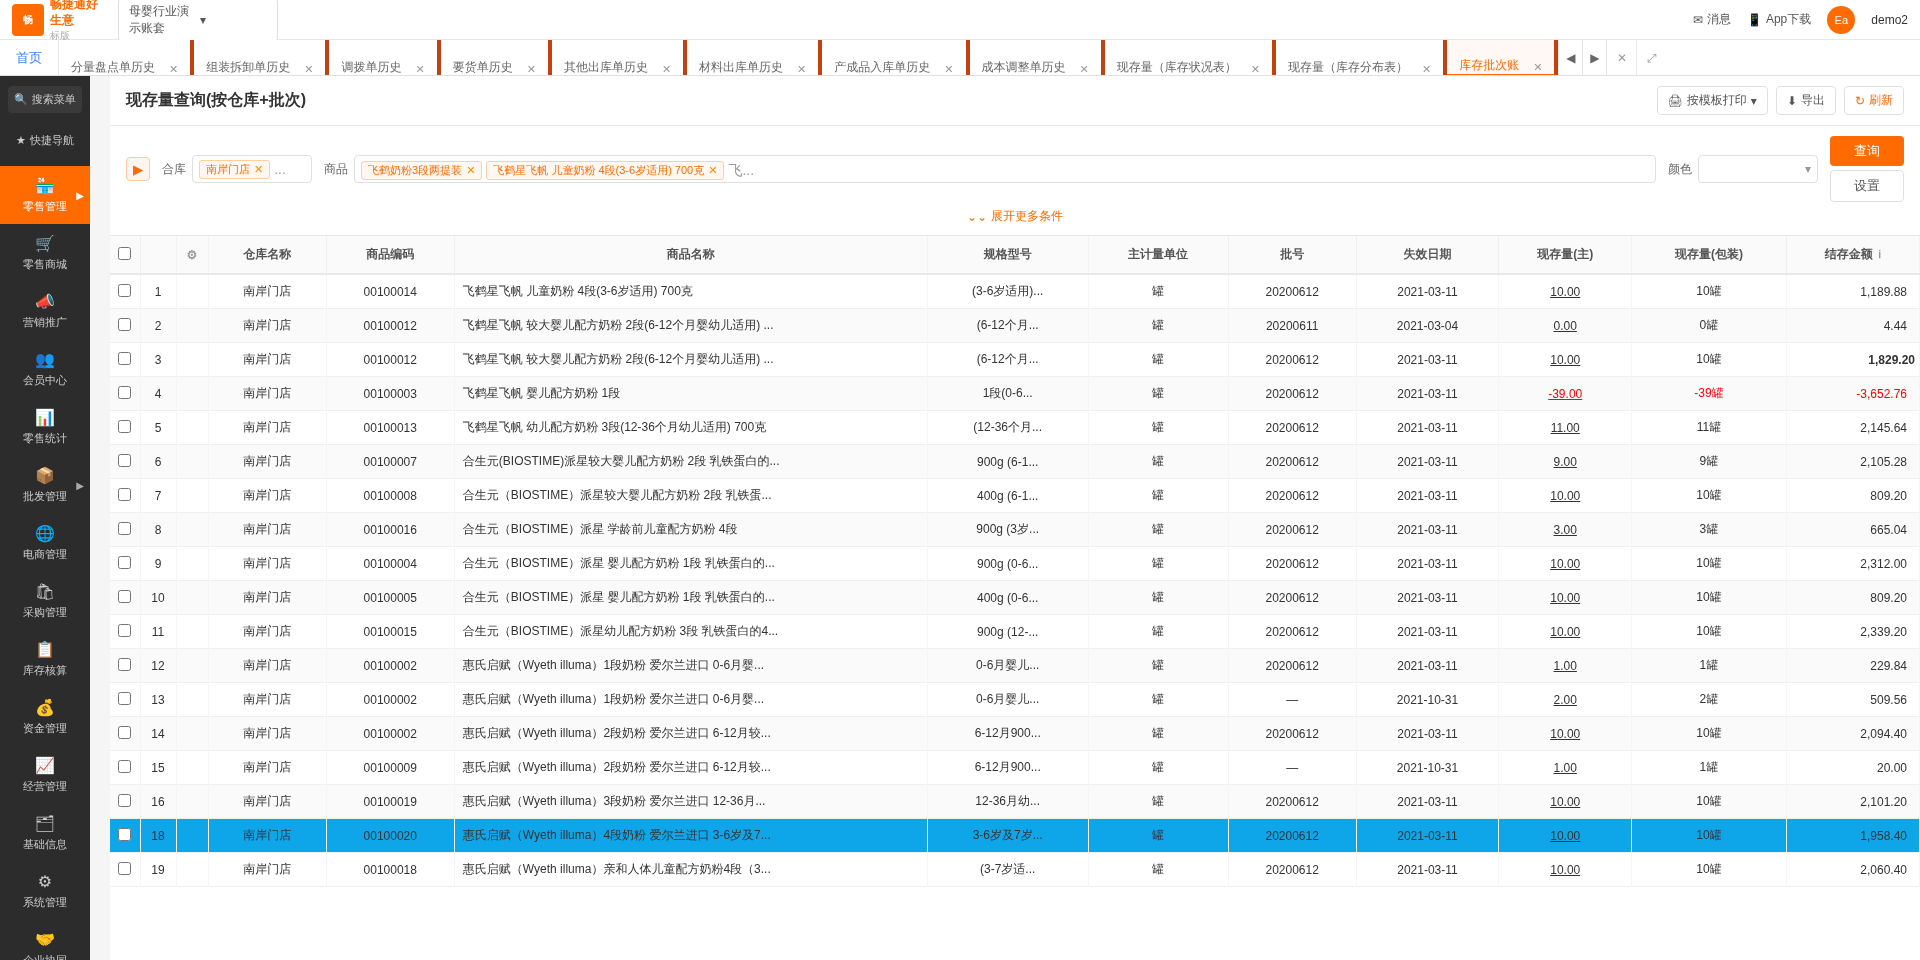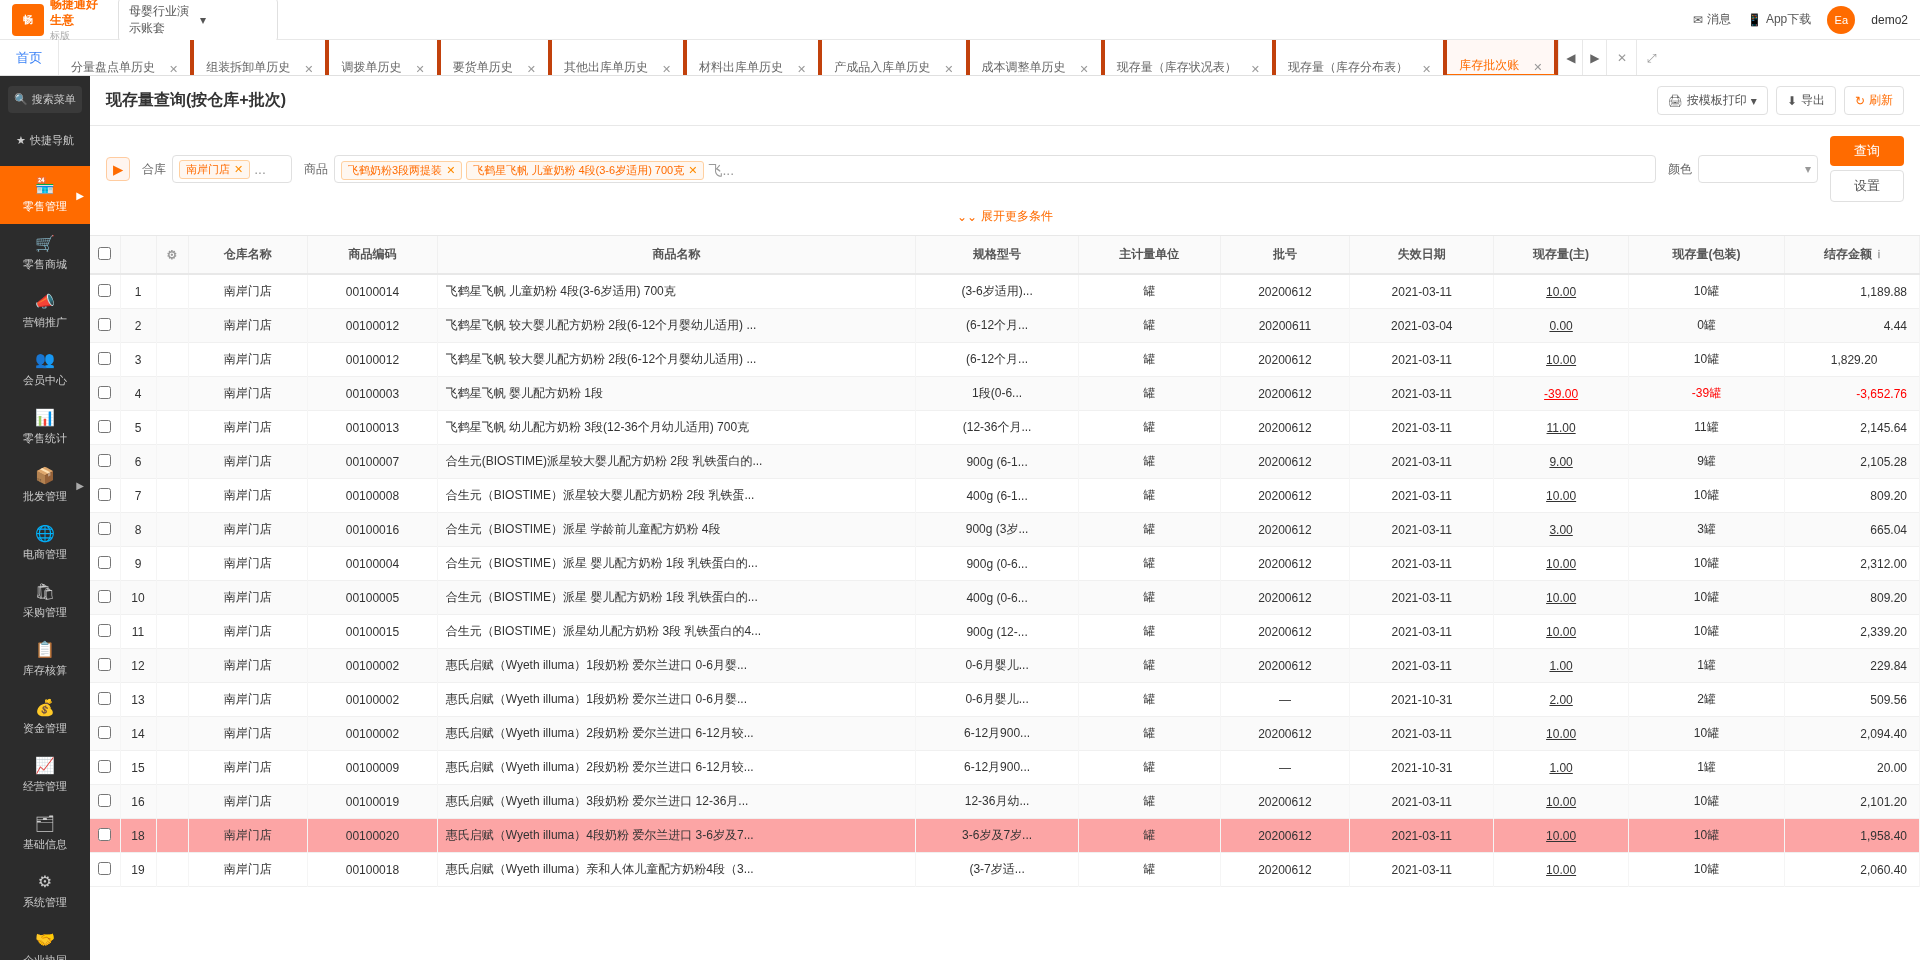--- a/index.html
+++ b/index.html
@@ -36,21 +36,21 @@
     .sidebar-shortcut { padding: 6px 8px; }
     .sidebar-shortcut-btn { width: 100%; background: transparent; border: none; color: #ccc; font-size: 11px; cursor: pointer; padding: 4px 0; display: flex; align-items: center; justify-content: center; gap: 4px; }
     .sidebar-divider { height: 1px; background: #444; margin: 4px 8px; }
     .sidebar-item { padding: 10px 4px; display: flex; flex-direction: column; align-items: center; gap: 4px; color: #ccc; cursor: pointer; font-size: 11px; position: relative; }
     .sidebar-item.active { background: #ff6b00; color: #fff; }
     .sidebar-item .icon { font-size: 16px; }
     .sidebar-item .arrow { position: absolute; right: 6px; top: 50%; transform: translateY(-50%); font-size: 10px; color: #aaa; }
     .sidebar-item.active .arrow { color: #fff; }
 
     
-    .content-area { flex: 1; display: flex; flex-direction: column; overflow: hidden; }
+    .content-area { flex: 1; display: flex; flex-direction: column; overflow: hidden; margin-left: 20px; }
 
     
     .page-header { background: #fff; padding: 10px 16px 0 16px; border-bottom: 1px solid #e8e8e8; flex-shrink: 0; }
     .page-title-bar { display: flex; align-items: center; justify-content: space-between; margin-bottom: 10px; }
     .page-title { font-size: 16px; font-weight: bold; color: #333; }
     .header-actions { display: flex; align-items: center; gap: 8px; }
     .btn-template-print { display: flex; align-items: center; gap: 4px; padding: 5px 10px; border: 1px solid #e0e0e0; border-radius: 4px; background: #fff; color: #555; cursor: pointer; font-size: 12px; }
     .btn-export { display: flex; align-items: center; gap: 4px; padding: 5px 10px; border: 1px solid #e0e0e0; border-radius: 4px; background: #fff; color: #555; cursor: pointer; font-size: 12px; }
     .btn-refresh { display: flex; align-items: center; gap: 4px; padding: 5px 10px; border: 1px solid #e0e0e0; border-radius: 4px; background: #fff; color: #ff6b00; cursor: pointer; font-size: 12px; }
 
@@ -388,21 +388,21 @@
     <td></td>
     <td>南岸门店</td>
     <td>00100012</td>
     <td class="name-col" title="飞鹤星飞帆 较大婴儿配方奶粉 2段(6-12个月婴幼儿适用) ...">飞鹤星飞帆 较大婴儿配方奶粉 2段(6-12个月婴幼儿适用) ...</td>
     <td>(6-12个月...</td>
     <td>罐</td>
     <td>20200612</td>
     <td>2021-03-11</td>
     <td class=""><span class="underline-link ">10.00</span></td>
     <td class="">10罐</td>
-    <td class="" style="text-align:center;padding-right:4px;">1,829.20</td>
+    <td class="" style="text-align:right;padding-right:4px;font-weight:bold;">1,829.20</td>
   </tr>
             <tr style="background: rgb(250, 250, 250);">
     <td><input type="checkbox" style=""></td>
     <td>4</td>
     <td></td>
     <td>南岸门店</td>
     <td>00100003</td>
     <td class="name-col" title="飞鹤星飞帆 婴儿配方奶粉 1段">飞鹤星飞帆 婴儿配方奶粉 1段</td>
     <td>1段(0-6...</td>
     <td>罐</td>
@@ -585,21 +585,21 @@
     <td>00100019</td>
     <td class="name-col" title="惠氏启赋（Wyeth illuma）3段奶粉 爱尔兰进口 12-36月...">惠氏启赋（Wyeth illuma）3段奶粉 爱尔兰进口 12-36月...</td>
     <td>12-36月幼...</td>
     <td>罐</td>
     <td>20200612</td>
     <td>2021-03-11</td>
     <td class=""><span class="underline-link ">10.00</span></td>
     <td class="">10罐</td>
     <td class="" style="text-align:right;padding-right:12px;">2,101.20</td>
   </tr>
-            <tr style="background: #fca5a5; padding-left: 28px;">
+            <tr style="background: #0ea5e9; padding-left: 28px;">
     <td><input type="checkbox" style=""></td>
     <td>18</td>
     <td></td>
     <td>南岸门店</td>
     <td>00100020</td>
     <td class="name-col" title="惠氏启赋（Wyeth illuma）4段奶粉 爱尔兰进口 3-6岁及7...">惠氏启赋（Wyeth illuma）4段奶粉 爱尔兰进口 3-6岁及7...</td>
     <td>3-6岁及7岁...</td>
     <td>罐</td>
     <td>20200612</td>
     <td>2021-03-11</td>

